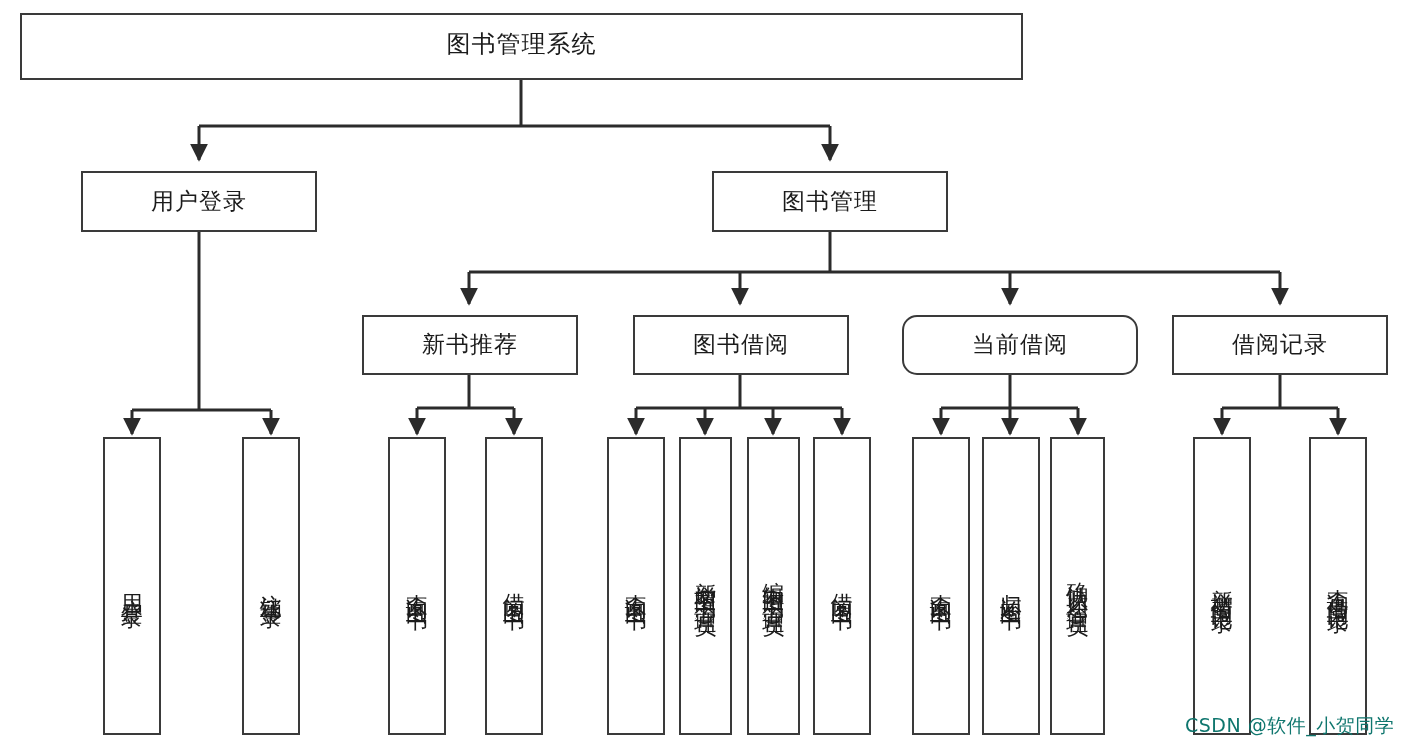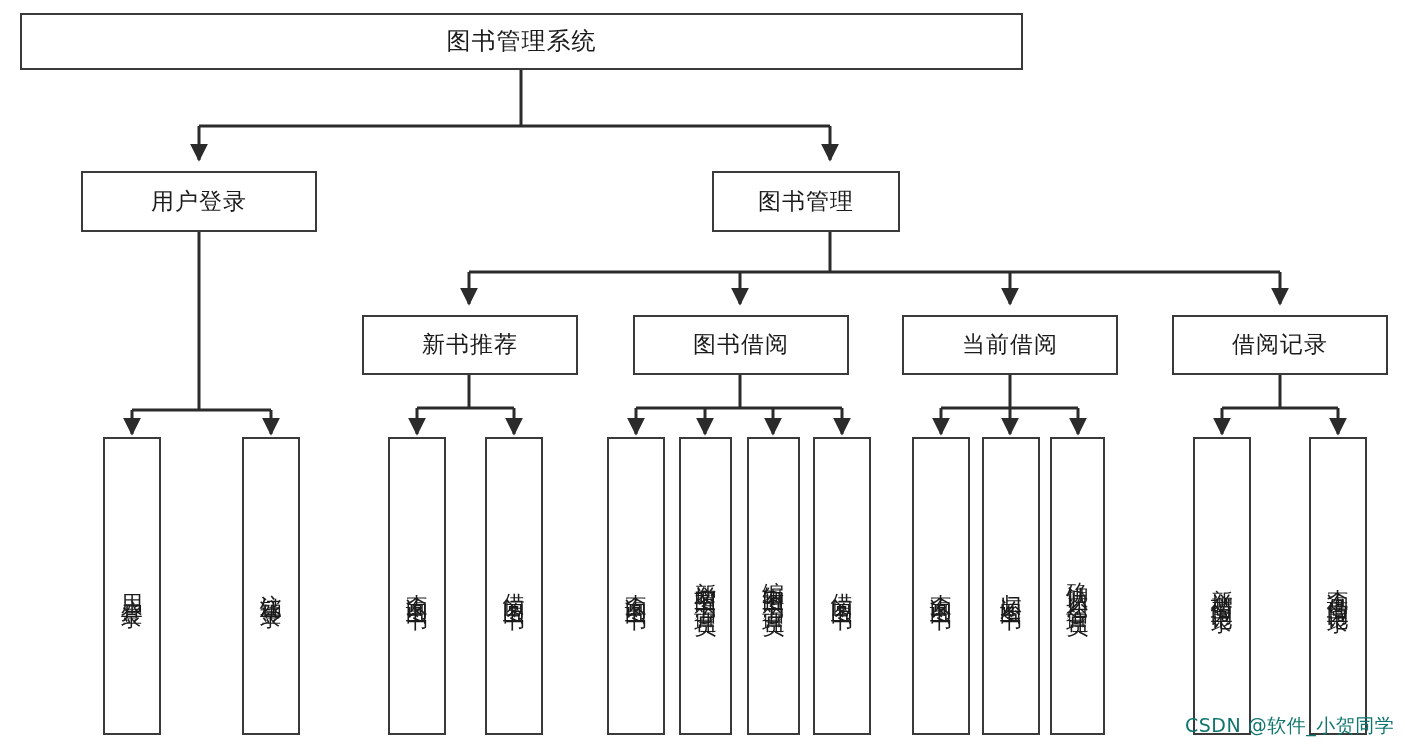--- a/index.html
+++ b/index.html
@@ -114,28 +114,28 @@
       <path d="M 1010 408 L 1010 434" marker-end="url(#arrow)"></path>
       <path d="M 1078 408 L 1078 434" marker-end="url(#arrow)"></path>
 
       <path d="M 1280 375 L 1280 408"></path>
       <path d="M 1222 408 L 1338 408"></path>
       <path d="M 1222 408 L 1222 434" marker-end="url(#arrow)"></path>
       <path d="M 1338 408 L 1338 434" marker-end="url(#arrow)"></path>
     </g>
   </svg>
 
-  <div class="node h root" style="left:20px; top:13px; width:1003px; height:57px;">图书管理系统</div>
+  <div class="node h root" style="left:20px; top:13px; width:1003px; height:67px;font-family:Liberation Mono, monospace;">图书管理系统</div>
 
   <div class="node h" style="left:81px; top:171px; width:236px; height:61px;">用户登录</div>
-  <div class="node h" style="left:712px; top:171px; width:188px; height:61px;">图书管理</div>
+  <div class="node h" style="left:712px; top:171px; width:236px; height:61px;">图书管理</div>
 
   <div class="node h" style="left:633px; top:315px; width:216px; height:60px;">图书借阅</div>
   <div class="node h" style="left:362px; top:315px; width:216px; height:60px;">新书推荐</div>
-  <div class="node h" style="left:902px; top:315px; width:216px; height:60px;">当前借阅</div>
+  <div class="node h" style="left:902px; top:315px; width:236px; height:60px;border-radius:15px;">当前借阅</div>
   <div class="node h" style="left:1172px; top:315px; width:216px; height:60px;">借阅记录</div>
 
   <div class="node v" style="left:103px; top:437px; width:58px; height:298px;">用户登录</div>
   <div class="node v" style="left:242px; top:437px; width:58px; height:298px;">注销登录</div>
 
   <div class="node v" style="left:388px; top:437px; width:58px; height:298px;">查询图书</div>
   <div class="node v" style="left:485px; top:437px; width:58px; height:298px;">借阅图书</div>
 
   <div class="node v" style="left:607px; top:437px; width:58px; height:298px;">查询图书</div>
   <div class="node v" style="left:679px; top:437px; width:53px; height:298px;">新增图书（管理员）</div>

